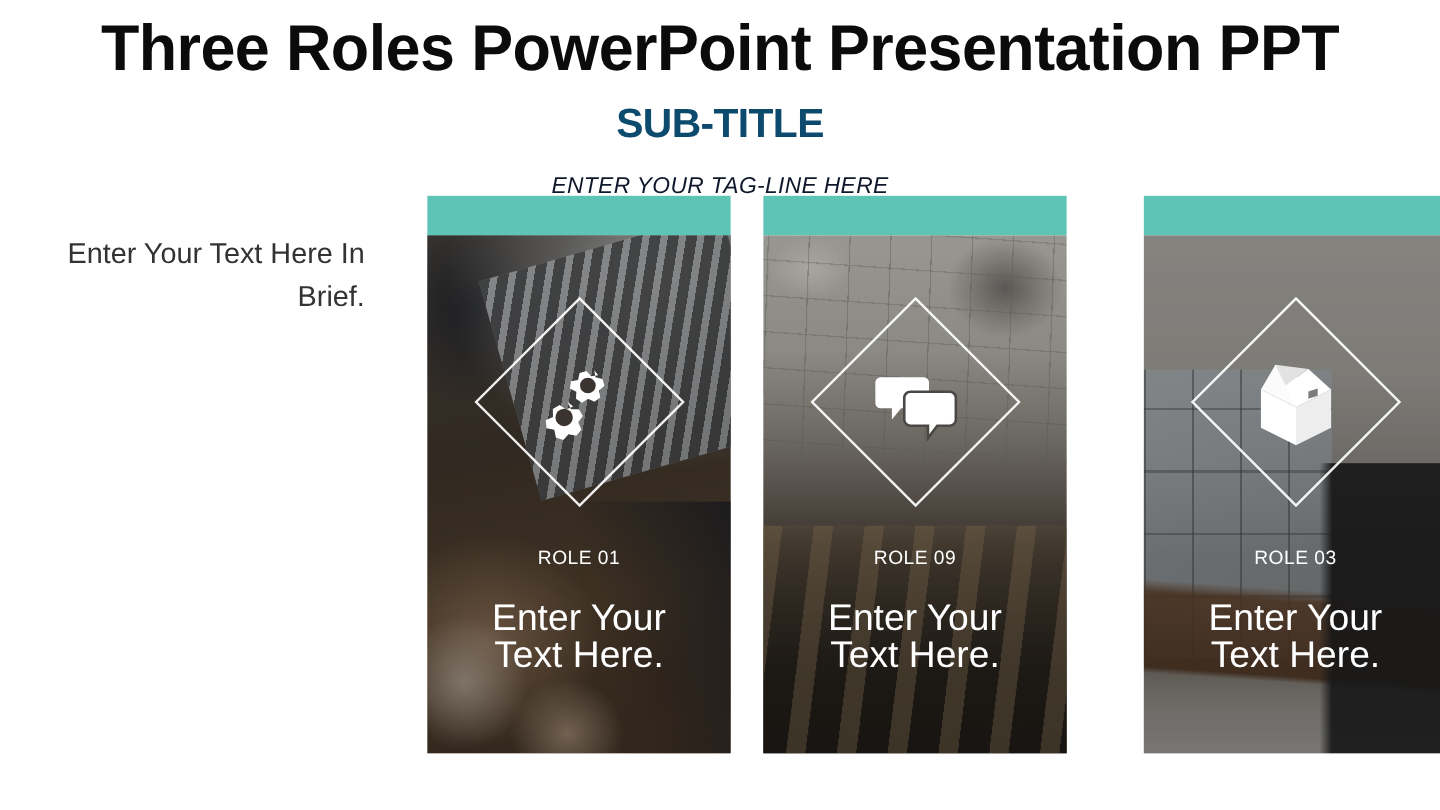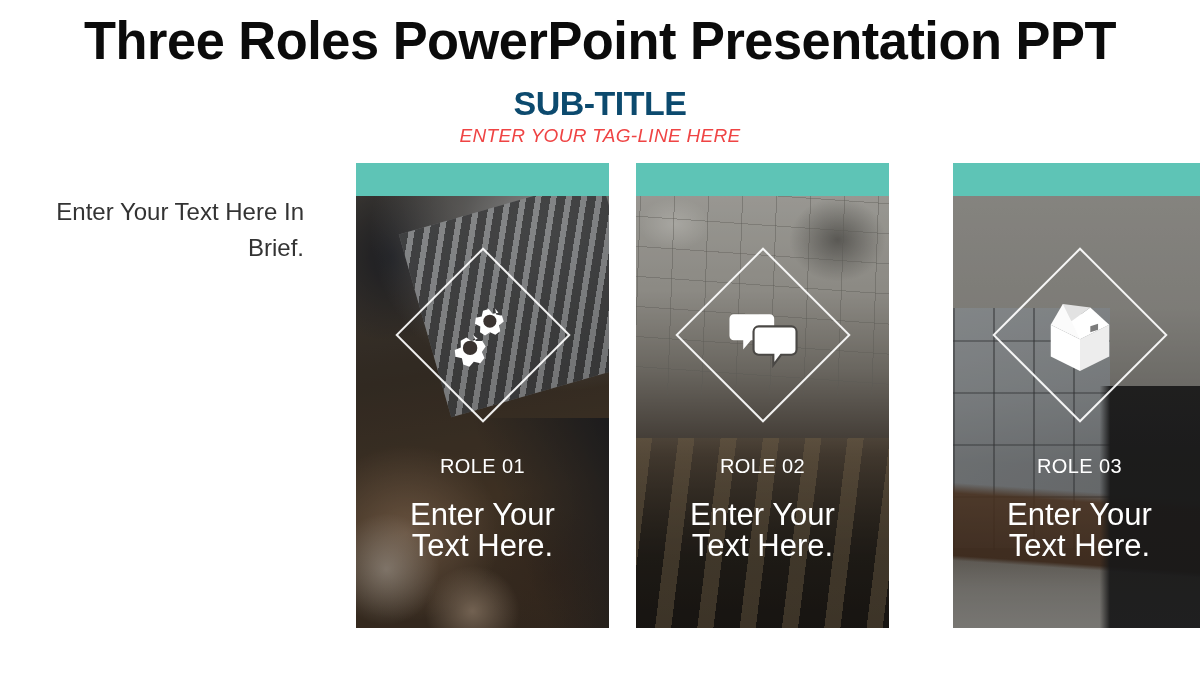--- a/index.html
+++ b/index.html
@@ -42,28 +42,28 @@
     width: 1200px;
     text-align: center;
     font-size: 34px;
     line-height: 42px;
     font-weight: bold;
     color: #0c4a6e;
     letter-spacing: -0.5px;
   }
   .tag-line {
     position: absolute;
-    top: 124px;
+    top: 144px;
     left: 0;
     width: 1200px;
     text-align: center;
     font-size: 19px;
     line-height: 24px;
     font-style: italic;
-    color: #ef4444;
+    color: #0f172a;
     letter-spacing: 0.3px;
   }
 
   
   .brief-text {
     position: absolute;
     left: 42px;
     top: 194px;
     width: 262px;
     font-size: 24px;
@@ -249,21 +249,21 @@
   .card-caption {
     position: absolute;
     left: 0;
     top: 290px;
     width: 100%;
     z-index: 5;
     text-align: center;
     color: #ffffff;
   }
   .role-label {
-    font-size: 20px;
+    font-size: 16px;
     line-height: 26px;
     font-weight: 400;
     letter-spacing: 0.4px;
     margin-bottom: 20px;
   }
   .role-desc {
     font-size: 31px;
     line-height: 31px;
     font-weight: 400;
     padding: 0 22px;
@@ -309,21 +309,21 @@
     <div class="diamond"></div>
     <div class="card-icon">
       <svg viewBox="0 0 100 100" width="86" height="86" aria-hidden="true">
         <g fill="#ffffff">
           <path d="M16 26h42a5 5 0 0 1 5 5v20a5 5 0 0 1-5 5H36l-9 11V56h-11a5 5 0 0 1-5-5V31a5 5 0 0 1 5-5z"></path>
           <path d="M45 40h38a6 6 0 0 1 6 6v21a6 6 0 0 1-6 6H71l-9 12V73H45a6 6 0 0 1-6-6V46a6 6 0 0 1 6-6z" stroke="#4a4845" stroke-width="2.5"></path>
         </g>
       </svg>
     </div>
     <div class="card-caption">
-      <div class="role-label">ROLE 02</div>
+      <div class="role-label">ROLE 09</div>
       <div class="role-desc">Enter Your Text Here.</div>
     </div>
   </div>
 
   <div class="card" id="card-3">
     <div class="card-topbar"></div>
     <div class="card-photo photo-3">
       <div class="photo-dim"></div>
     </div>
     <div class="diamond"></div>

